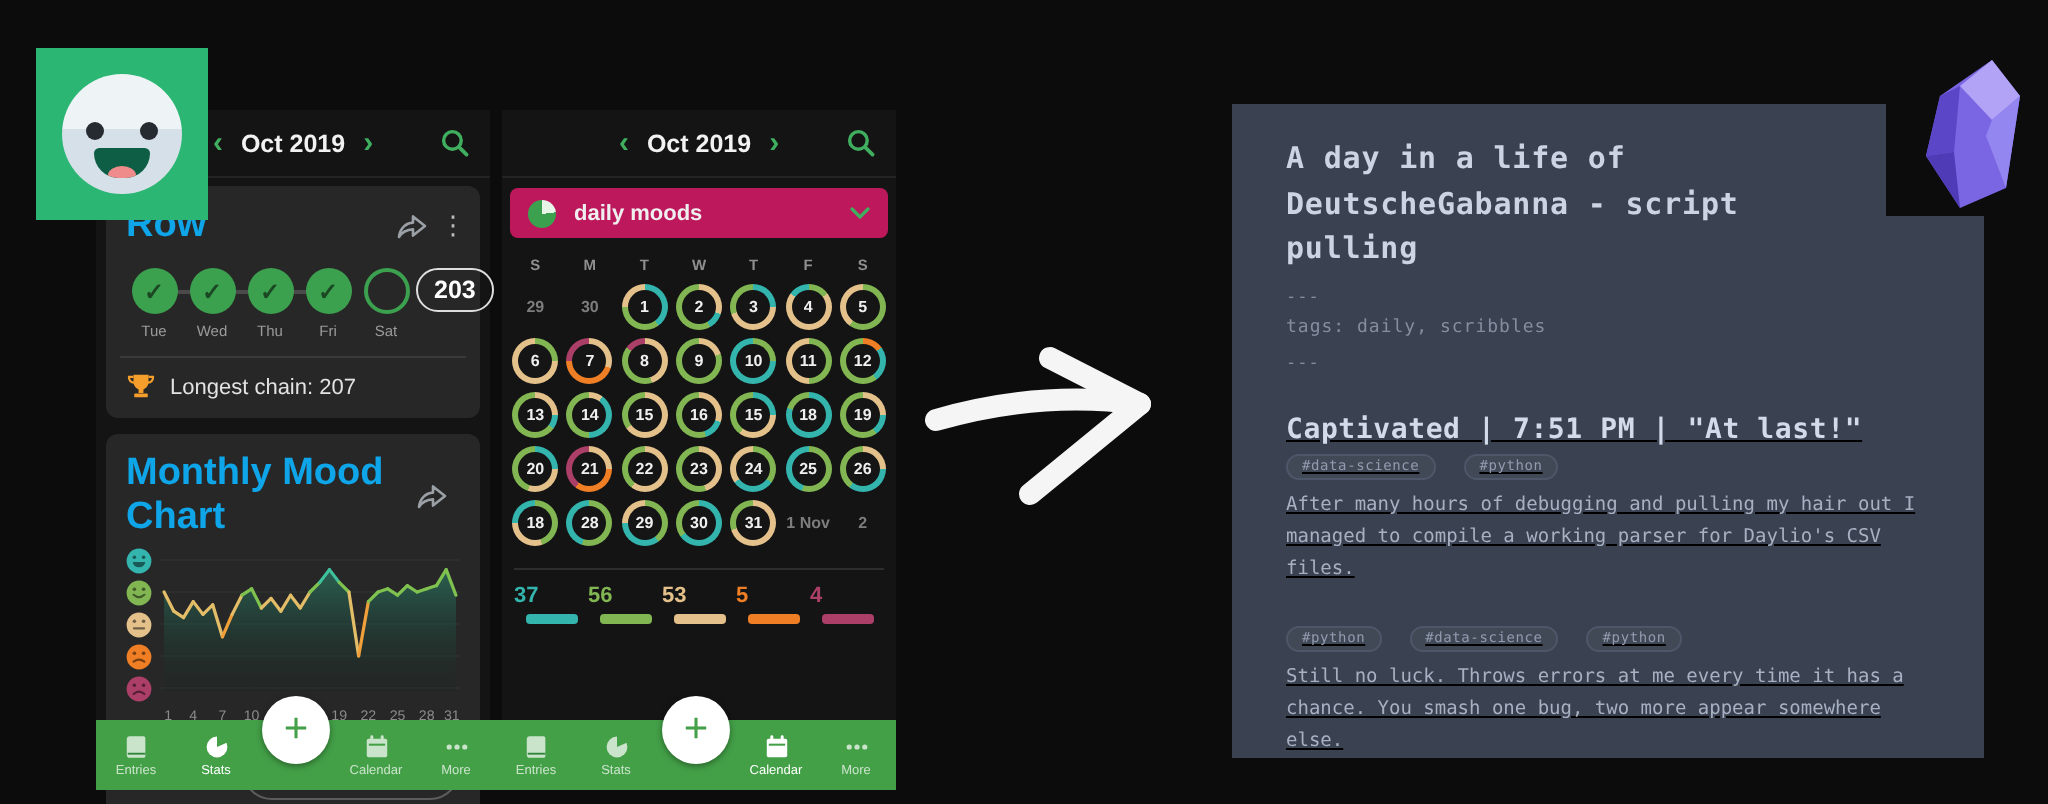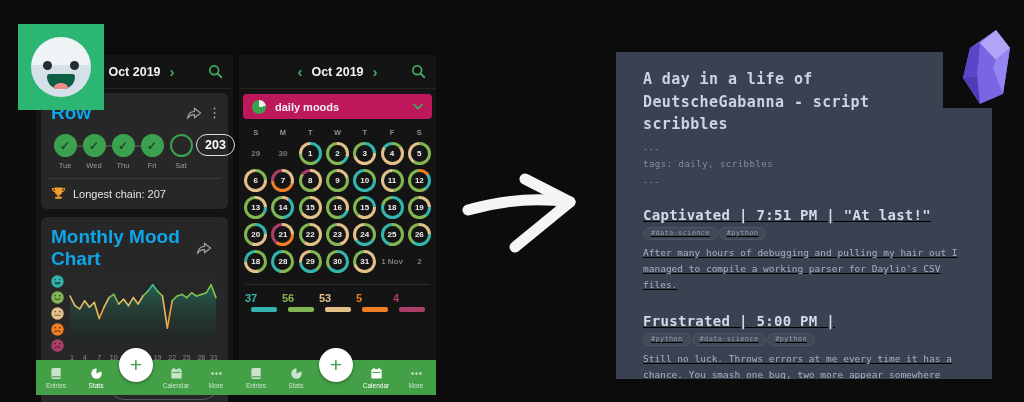--- a/index.html
+++ b/index.html
@@ -11,21 +11,21 @@
   .applogo{position:absolute;left:18px;top:24px;width:86px;height:86px;background:#2bb673;z-index:6;}
   .applogo .face{position:absolute;left:13px;top:13px;width:60px;height:60px;border-radius:50%;
       background:linear-gradient(#eef3f6 0 46%, #d6e0e8 46%);}
   .applogo .eye{position:absolute;top:24px;width:9px;height:9px;border-radius:50%;background:#262b31;}
   .applogo .eye.l{left:12px}.applogo .eye.r{right:12px}
   .applogo .mouth{position:absolute;left:16px;bottom:8px;width:28px;height:15px;background:#0e5e46;
       border-radius:3px 3px 14px 14px;overflow:hidden;}
   .applogo .tongue{position:absolute;left:7px;bottom:-3px;width:14px;height:9px;border-radius:50%;background:#f08b8b;}
 
   
-  .phones{position:absolute;left:36px;top:55px;width:400px;height:340px;}
+  .phones{position:absolute;left:48px;top:55px;width:400px;height:340px;}
   .screen{position:absolute;top:0;height:305px;width:197px;background:#141414;}
   .screen-stats{left:0}.screen-cal{left:203px}
   .scr-header{height:33px;display:flex;align-items:center;justify-content:center;position:relative;
       border-bottom:1px solid #232323;}
   .chev{color:#3fae5f;font-size:15px;font-weight:bold;padding:0 9px;cursor:default;}
   .month{color:#f2f2f2;font-size:12.5px;font-weight:bold;}
   .hdr-search{position:absolute;right:10px;top:9px;width:15px;height:15px;}
 
   .card{background:#272727;border-radius:6px;margin:4px 5px 0;padding:9px 10px 8px;position:relative;}
   .card-head{display:flex;align-items:center;}
@@ -96,21 +96,21 @@
 
   
   .note{position:absolute;left:616px;top:52px;width:376px;height:327px;background:#3a4150;
       clip-path:polygon(0 0,327px 0,327px 56px,376px 56px,376px 100%,0 100%);
       font-family:"DejaVu Sans Mono",monospace;box-sizing:border-box;padding:16px 24px 0 27px;}
   .note-title{font-size:15px;font-weight:bold;color:#ccd4e4;line-height:1.5;letter-spacing:.4px;max-width:300px;}
   .fm{color:#848e9f;font-size:8.5px;margin-top:8px;letter-spacing:.5px;}
   .fm.tagsline{margin-top:5px;font-size:9px;}
   .entry{margin-top:20px;text-decoration:underline;}
   .entry-head{font-size:14px;font-weight:bold;color:#d3dbea;letter-spacing:.3px;}
-  .tags-row{margin-top:4px;display:flex;gap:1px;}
+  .tags-row{margin-top:4px;display:flex;gap:14px;}
   .tag-pill{font-size:7px;color:#929cb0;border:1px solid #4d5769;background:rgba(255,255,255,.04);
       border-radius:8px;padding:1.5px 7px;letter-spacing:.3px;}
   .entry-body{margin-top:5px;font-size:9.5px;line-height:1.7;color:#a7b1c2;max-width:342px;}
 
   .gem{position:absolute;left:958px;top:28px;width:56px;height:78px;}
 </style>
 </head>
 <body>
 
 <div class="stage">
@@ -531,35 +531,34 @@
         </div>
       </div>
   </div>
 
   <svg class="arrow" viewBox="0 0 136 96">
     <path d="M16 48 Q 68 33 118 40" fill="none" stroke="#f5f5f5" stroke-width="11" stroke-linecap="round"></path>
     <path d="M73 17 L118 40 L63 85" fill="none" stroke="#f5f5f5" stroke-width="11" stroke-linecap="round" stroke-linejoin="round"></path>
   </svg>
 
   <div class="note">
-    <div class="note-title">A day in a life of DeutscheGabanna - script scribbles</div>
+    <div class="note-title">A day in a life of DeutscheGabanna - script pulling</div>
     <div class="fm">---</div>
     <div class="fm tagsline">tags: daily, scribbles</div>
     <div class="fm">---</div>
     <div id="entries">
         <div class="entry">
           <div class="entry-head">Captivated | 7:51 PM | "At last!"</div>
           <div class="tags-row">
             <div class="tag-pill">#data-science</div>
             <div class="tag-pill">#python</div>
           </div>
           <div class="entry-body">After many hours of debugging and pulling my hair out I managed to compile a working parser for Daylio's CSV files.</div>
         </div>
         <div class="entry">
-          <div class="entry-head">Frustrated | 5:00 PM |</div>
           <div class="tags-row">
             <div class="tag-pill">#python</div>
             <div class="tag-pill">#data-science</div>
             <div class="tag-pill">#python</div>
           </div>
           <div class="entry-body">Still no luck. Throws errors at me every time it has a chance. You smash one bug, two more appear somewhere else.</div>
         </div>
       </div>
   </div>
 

